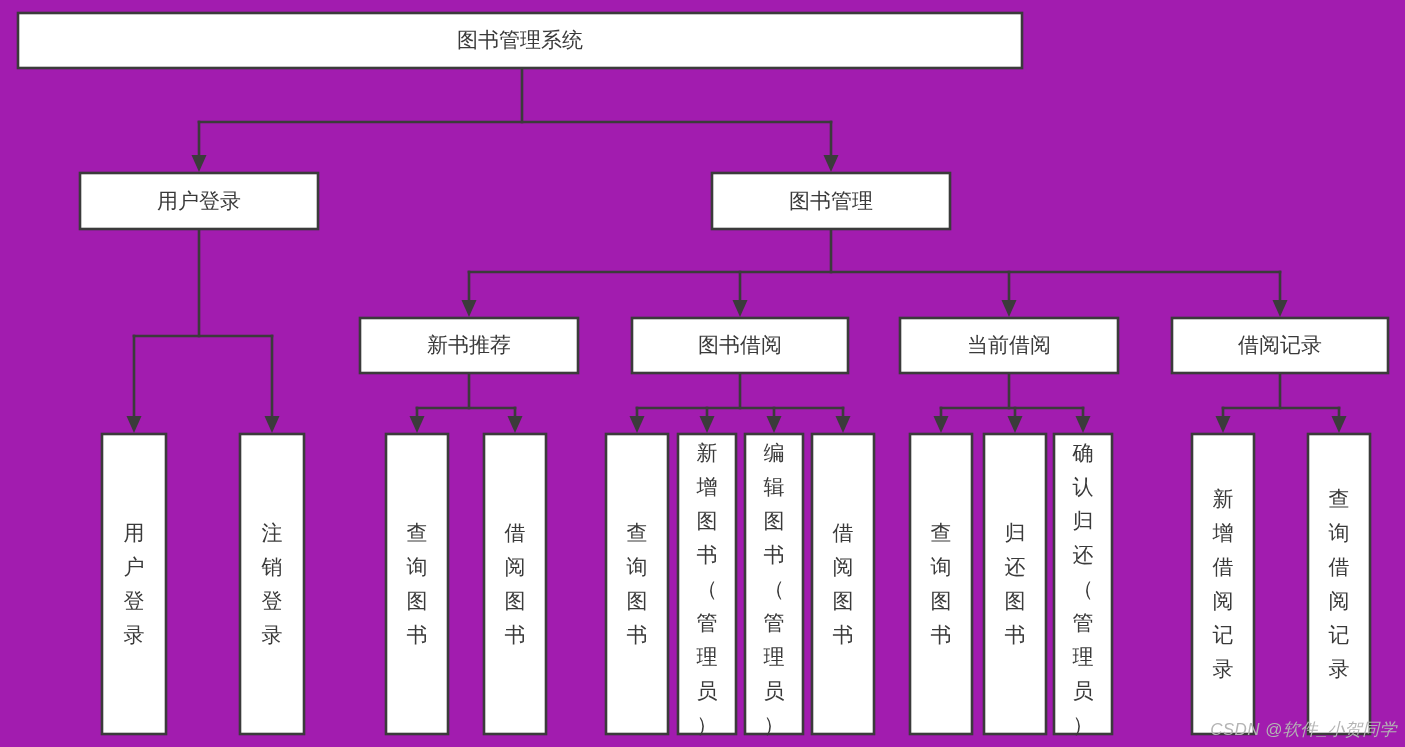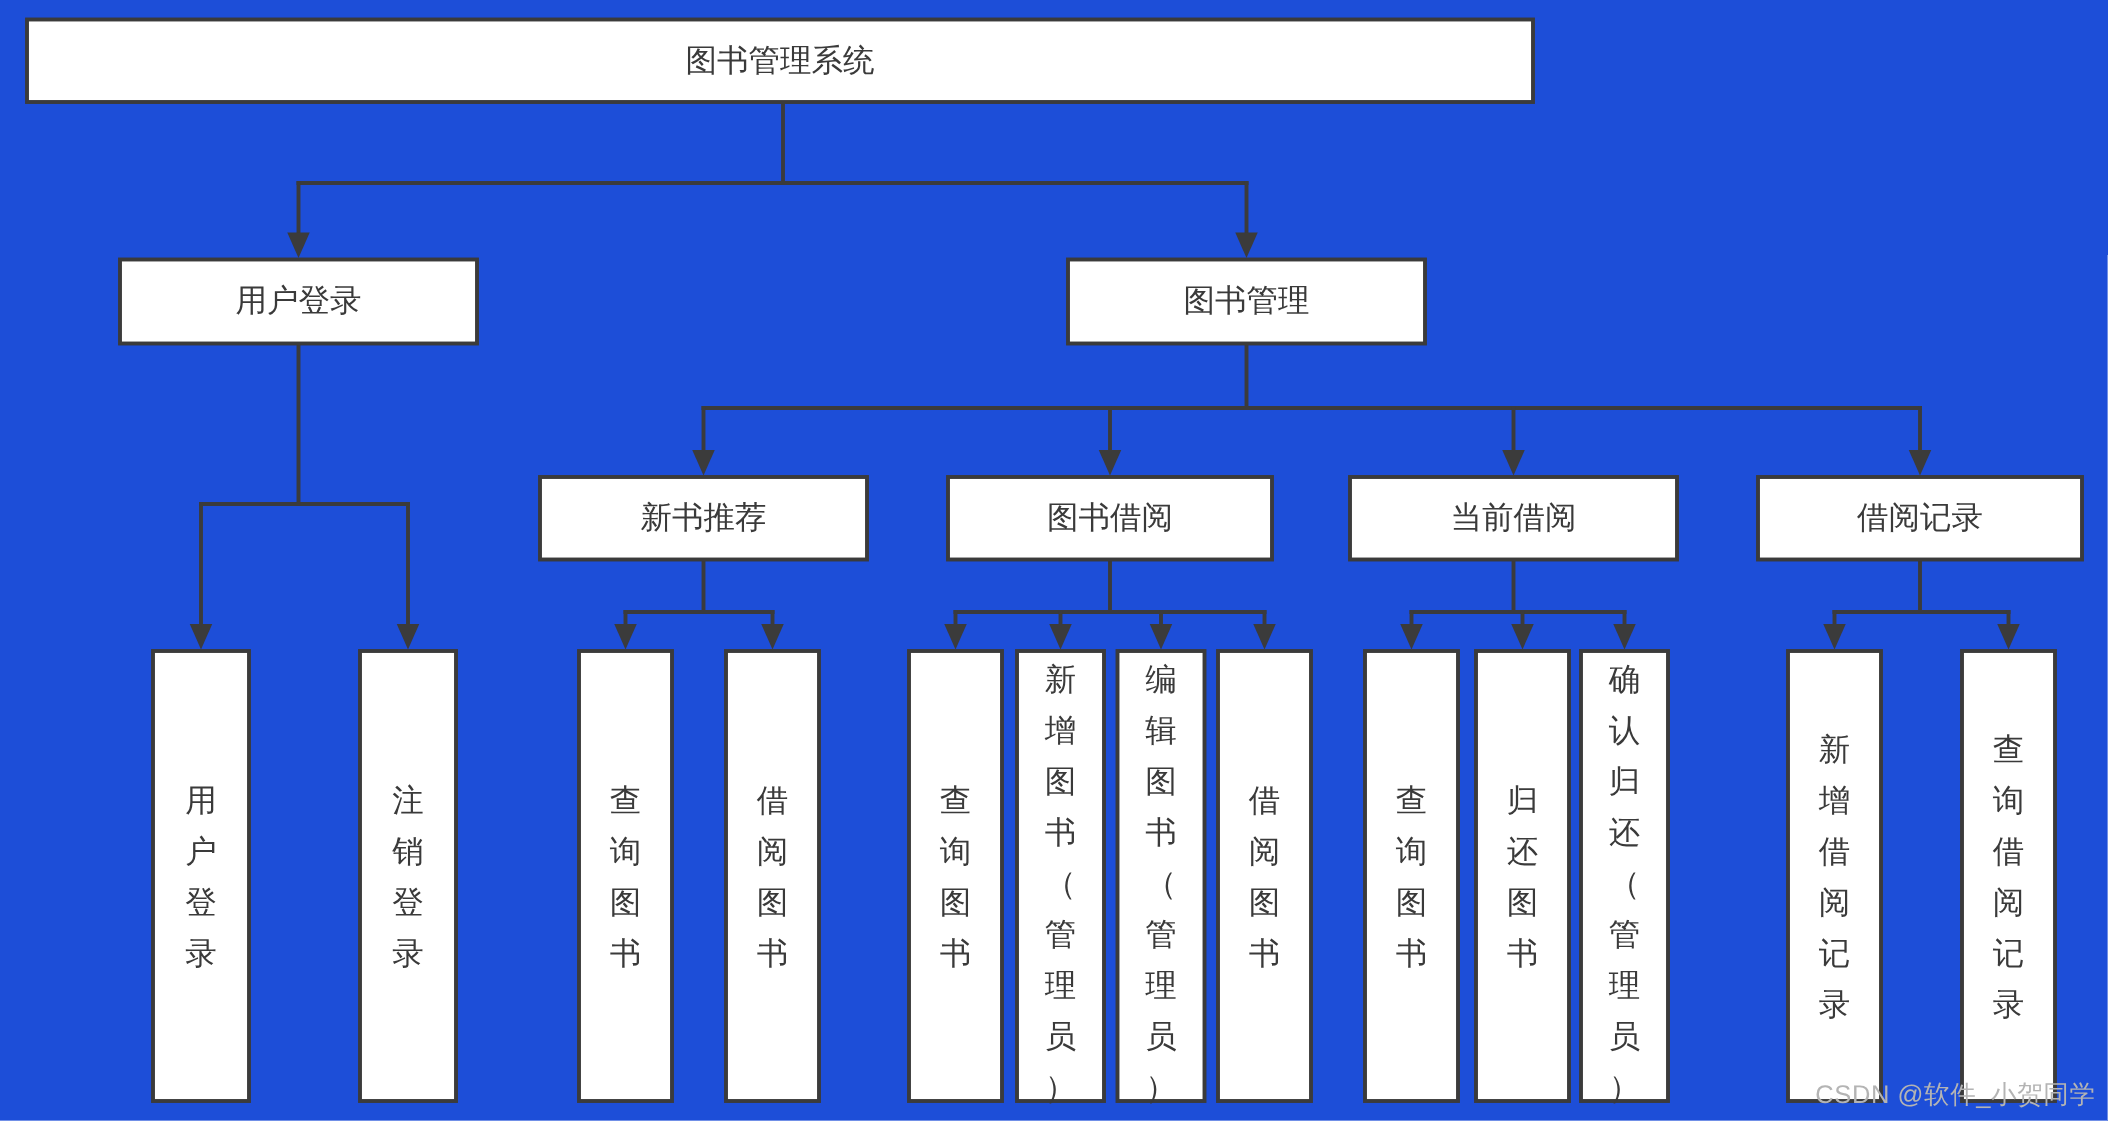--- a/index.html
+++ b/index.html
@@ -10,21 +10,21 @@
   body {
     width: 1405px;
     height: 747px;
     font-family: "Liberation Sans", "DejaVu Sans", sans-serif;
     overflow: hidden;
   }
   #diagram-root {
     position: relative;
     width: 1405px;
     height: 747px;
-    background: #1d4ed8;
+    background: #a21caf;
   }
   svg#tree-svg {
     position: absolute;
     left: 0;
     top: 0;
     width: 1405px;
     height: 747px;
     display: block;
   }
   .node-box {
@@ -58,20 +58,21 @@
   .watermark-text {
     position: absolute;
     right: 8px;
     bottom: 6px;
     font-family: "Liberation Sans", "DejaVu Sans", sans-serif;
     font-size: 17px;
     color: #b4b4b4;
     white-space: nowrap;
     letter-spacing: 0.4px;
     user-select: none;
+    font-style: italic;
   }
 </style>
 </head>
 <body>
 
 <div id="diagram-root">
   <svg id="tree-svg" viewBox="0 0 1405 747">
     <g id="edges-layer">
         <line x1="522" y1="68" x2="522" y2="122" class="edge-line"></line>
         <line x1="199" y1="122" x2="831" y2="122" class="edge-line"></line>

